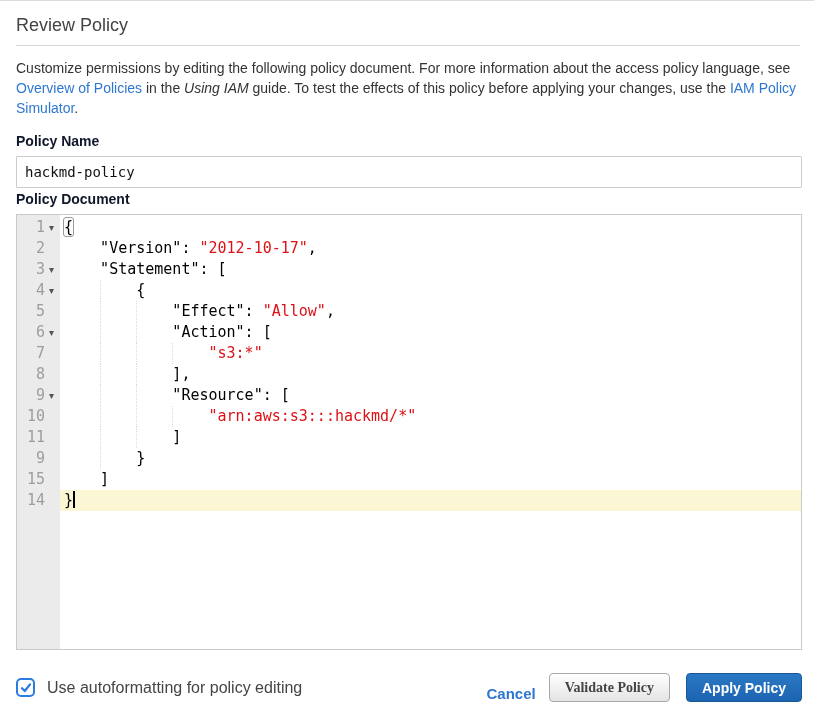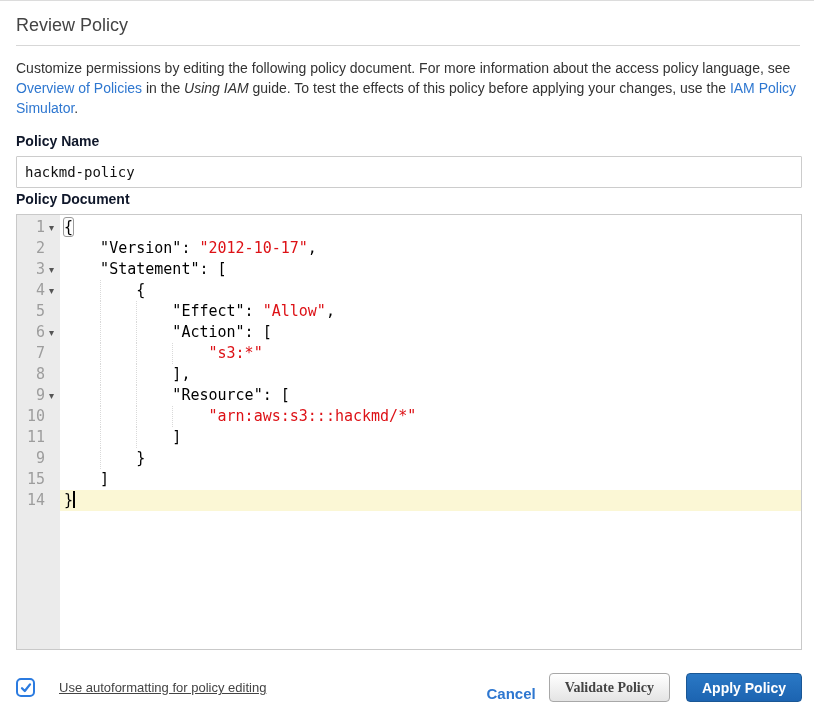--- a/index.html
+++ b/index.html
@@ -131,25 +131,24 @@
   .footer {
     margin-top: 23px;
     width: 786px;
     display: flex;
     align-items: center;
     justify-content: space-between;
   }
   .autofmt {
     display: flex;
     align-items: center;
-    gap: 24px;
-    font-size: 13px;
+    gap: 12px;
+    font-size: 16px;
     color: #444;
     cursor: pointer;
-    text-decoration: underline;
   }
   .checkbox {
     width: 19px; height: 19px;
     border: 2px solid #2b7be0;
     border-radius: 5px;
     background: #fff;
     display: flex;
     align-items: center;
     justify-content: center;
     flex: none;

